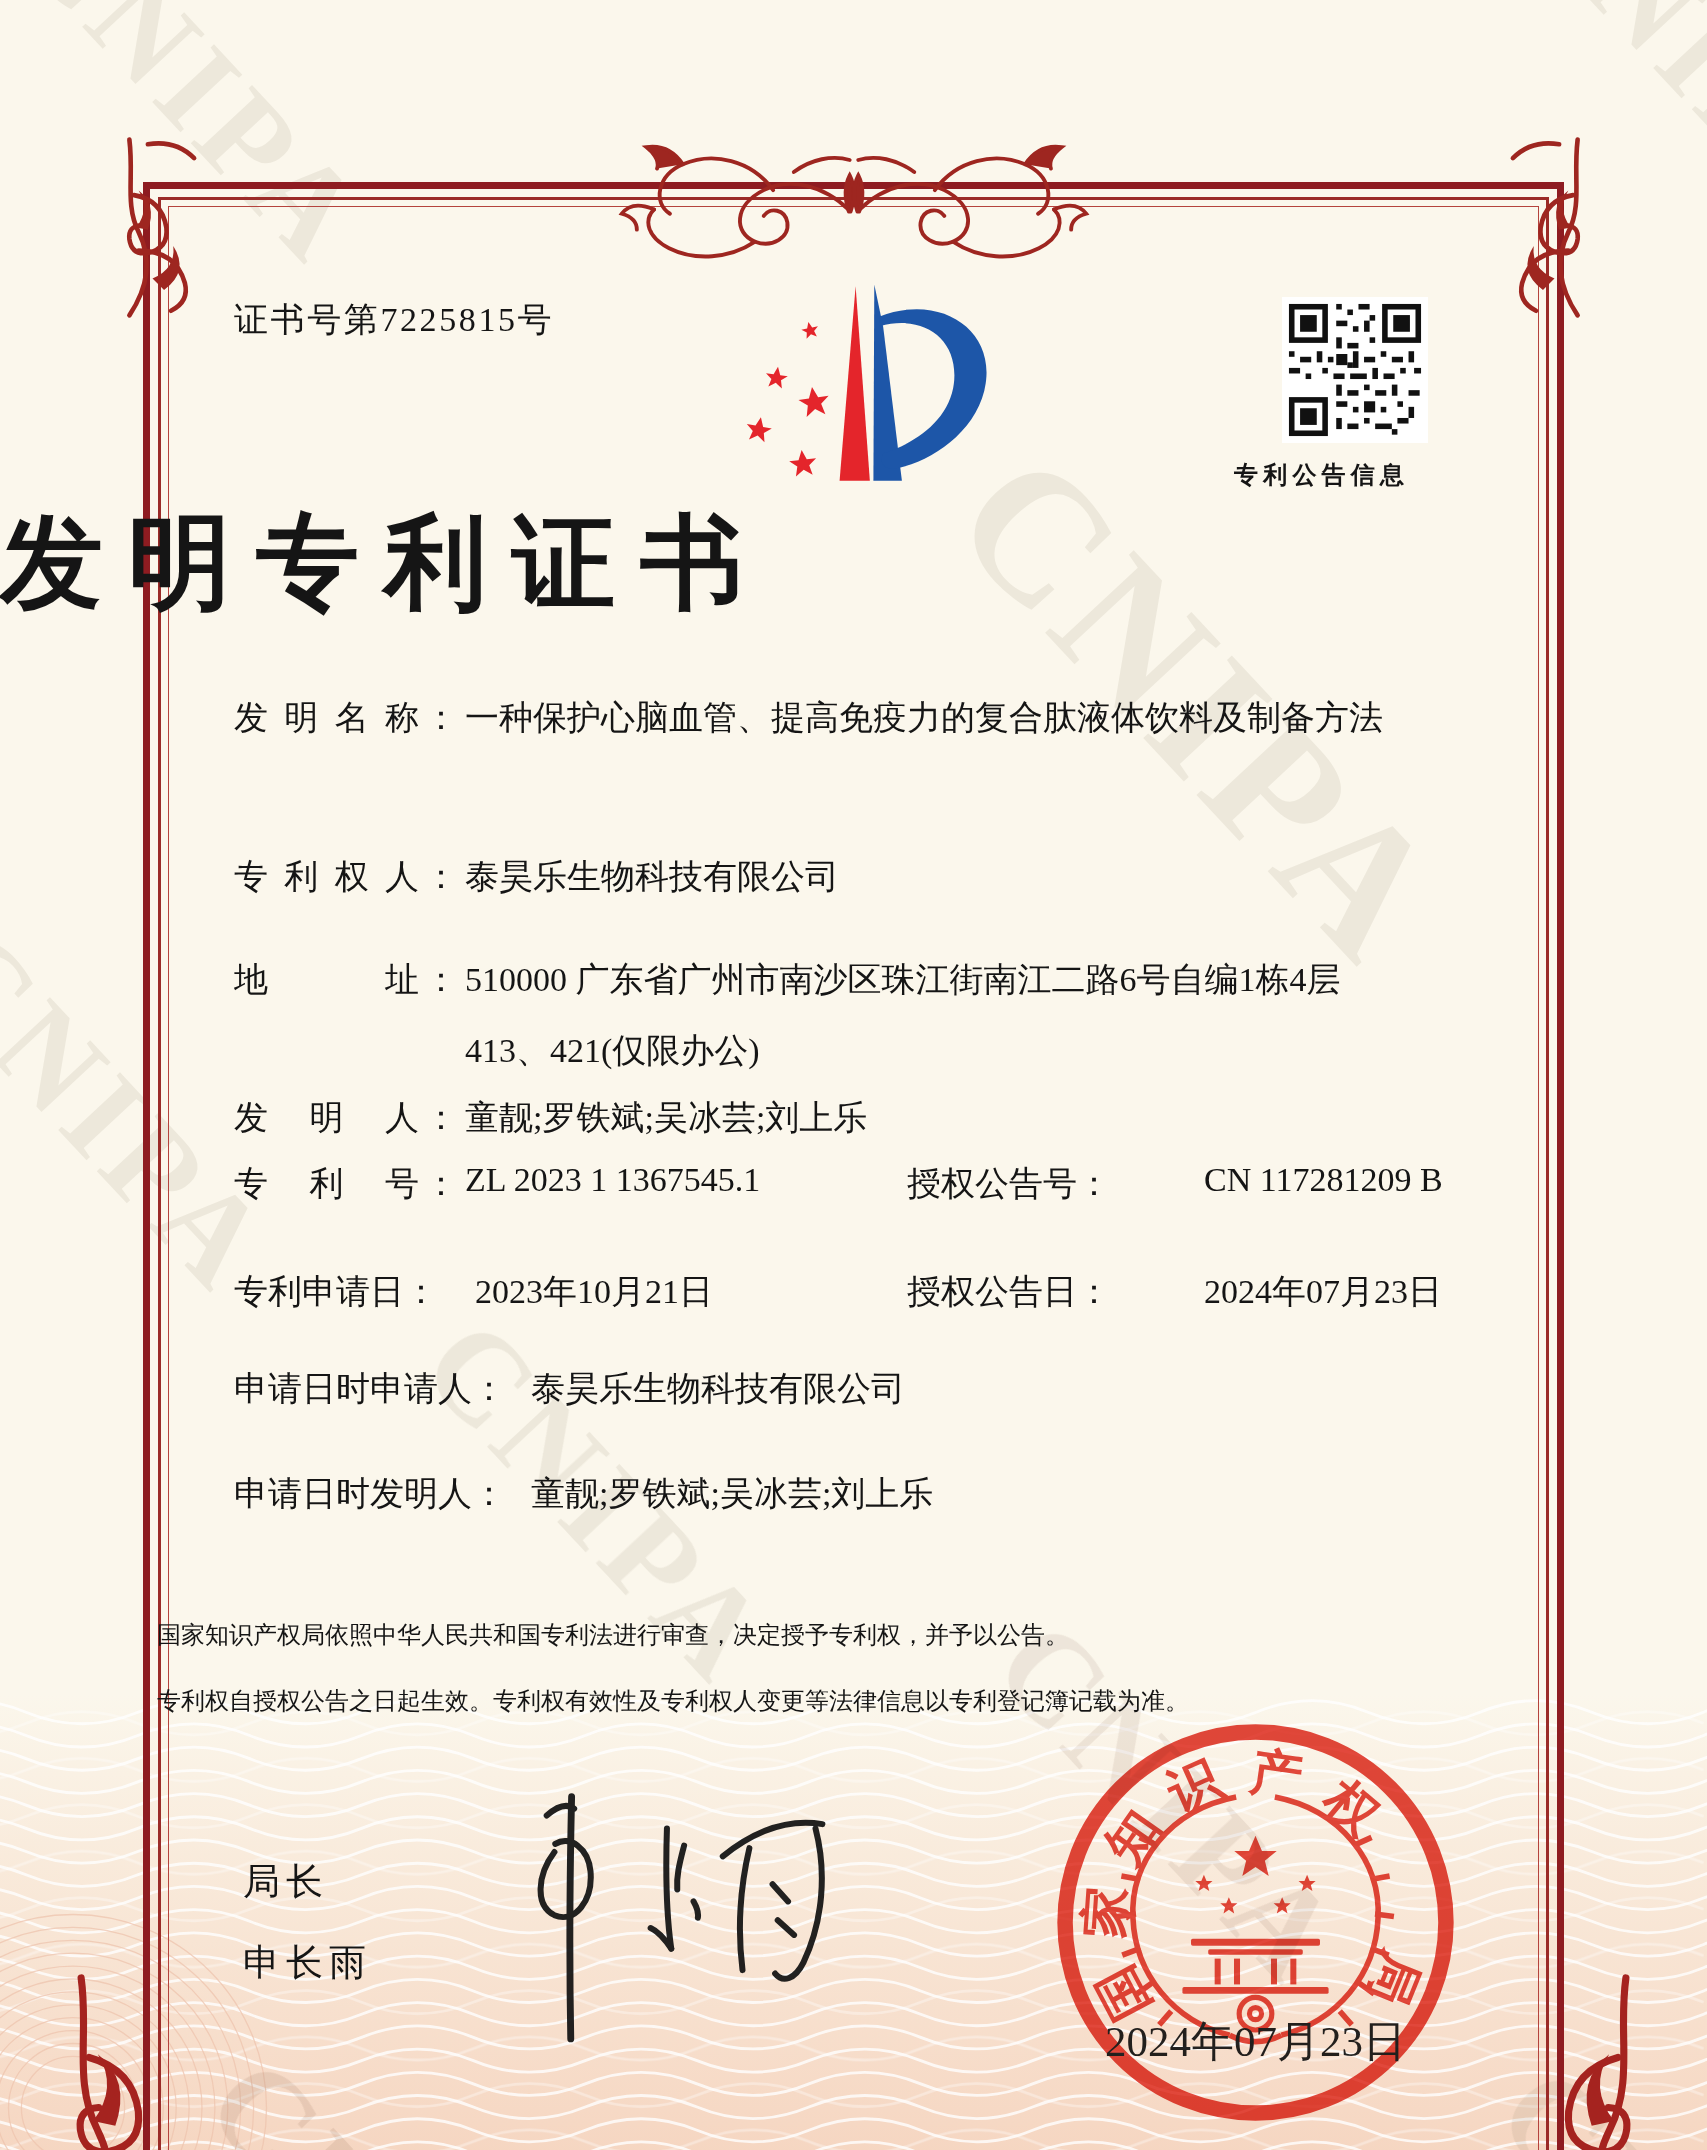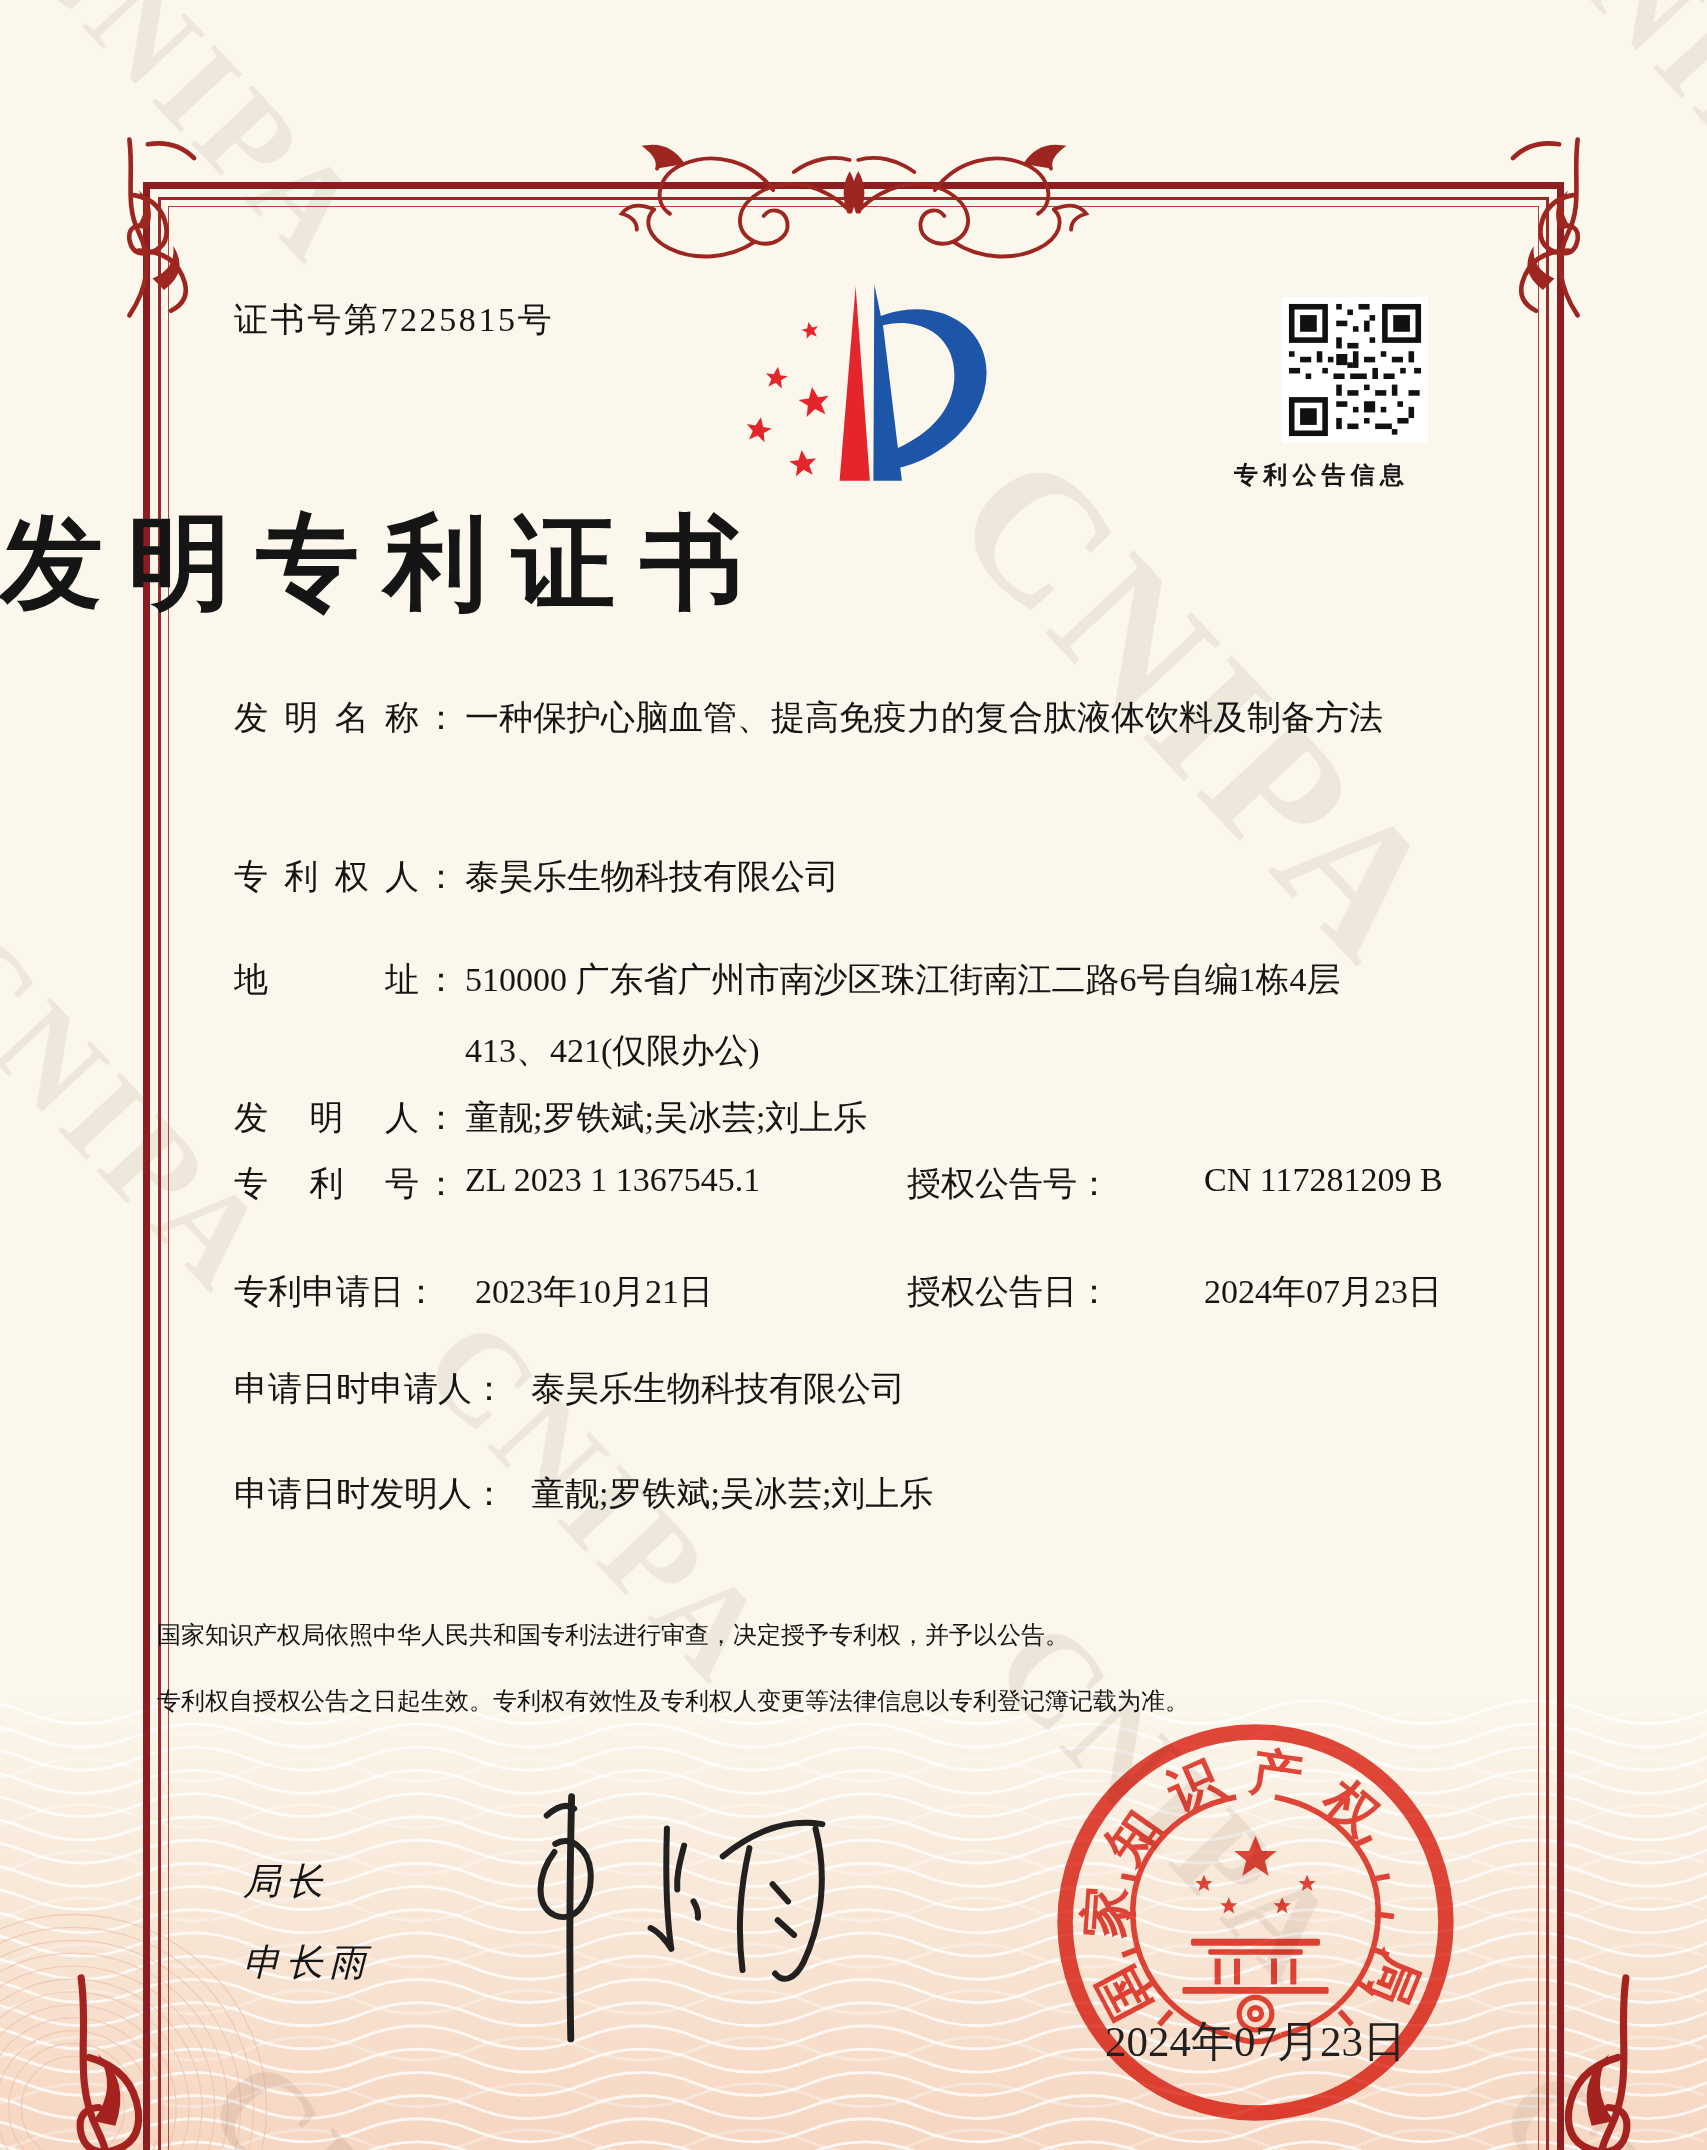--- a/index.html
+++ b/index.html
@@ -30,21 +30,21 @@
          letter-spacing:25px;z-index:3;}
   .row{left:0;right:0;font-size:34px;z-index:3;}
   .flabel{position:absolute;left:234px;}
   .spread{display:inline-block;width:185px;text-align:justify;text-align-last:justify;}
   .colon{position:absolute;left:424px;}
   .val{position:absolute;left:465px;white-space:nowrap;}
   .r-label{position:absolute;left:907px;}
   .r-val{position:absolute;left:1204px;white-space:nowrap;}
   .val7{position:absolute;left:531px;white-space:nowrap;}
   .legal{left:157px;width:1394px;text-align:left;font-size:24px;z-index:3;white-space:nowrap;}
-  .bossline{left:243px;font-size:37px;letter-spacing:6px;z-index:3;font-style:italic;}
+  .bossline{left:243px;font-size:37px;letter-spacing:6px;z-index:3;}
   .signature{left:482px;top:1764px;width:430px;height:292px;z-index:4;}
   .seal{left:1047px;top:1714px;width:417px;height:417px;z-index:5;mix-blend-mode:multiply;opacity:.94;}
 </style>
 </head>
 <body>
 
 <div class="abs wave-zone">
   <svg width="1893" height="585" viewBox="0 0 4400 1360">
     <defs>
       <path id="wv" d="M0,80 C86,44 173,44 260,80 S433,116 520,80 S693,44 780,80 S953,116 1040,80 S1213,44 1300,80 S1473,116 1560,80 S1733,44 1820,80 S1993,116 2080,80 S2253,44 2340,80 S2513,116 2600,80 S2773,44 2860,80 S3033,116 3120,80 S3293,44 3380,80 S3553,116 3640,80 S3813,44 3900,80 S4073,116 4160,80 S4333,44 4420,80" fill="none" stroke="#ffffff" stroke-width="6.5"></path>

